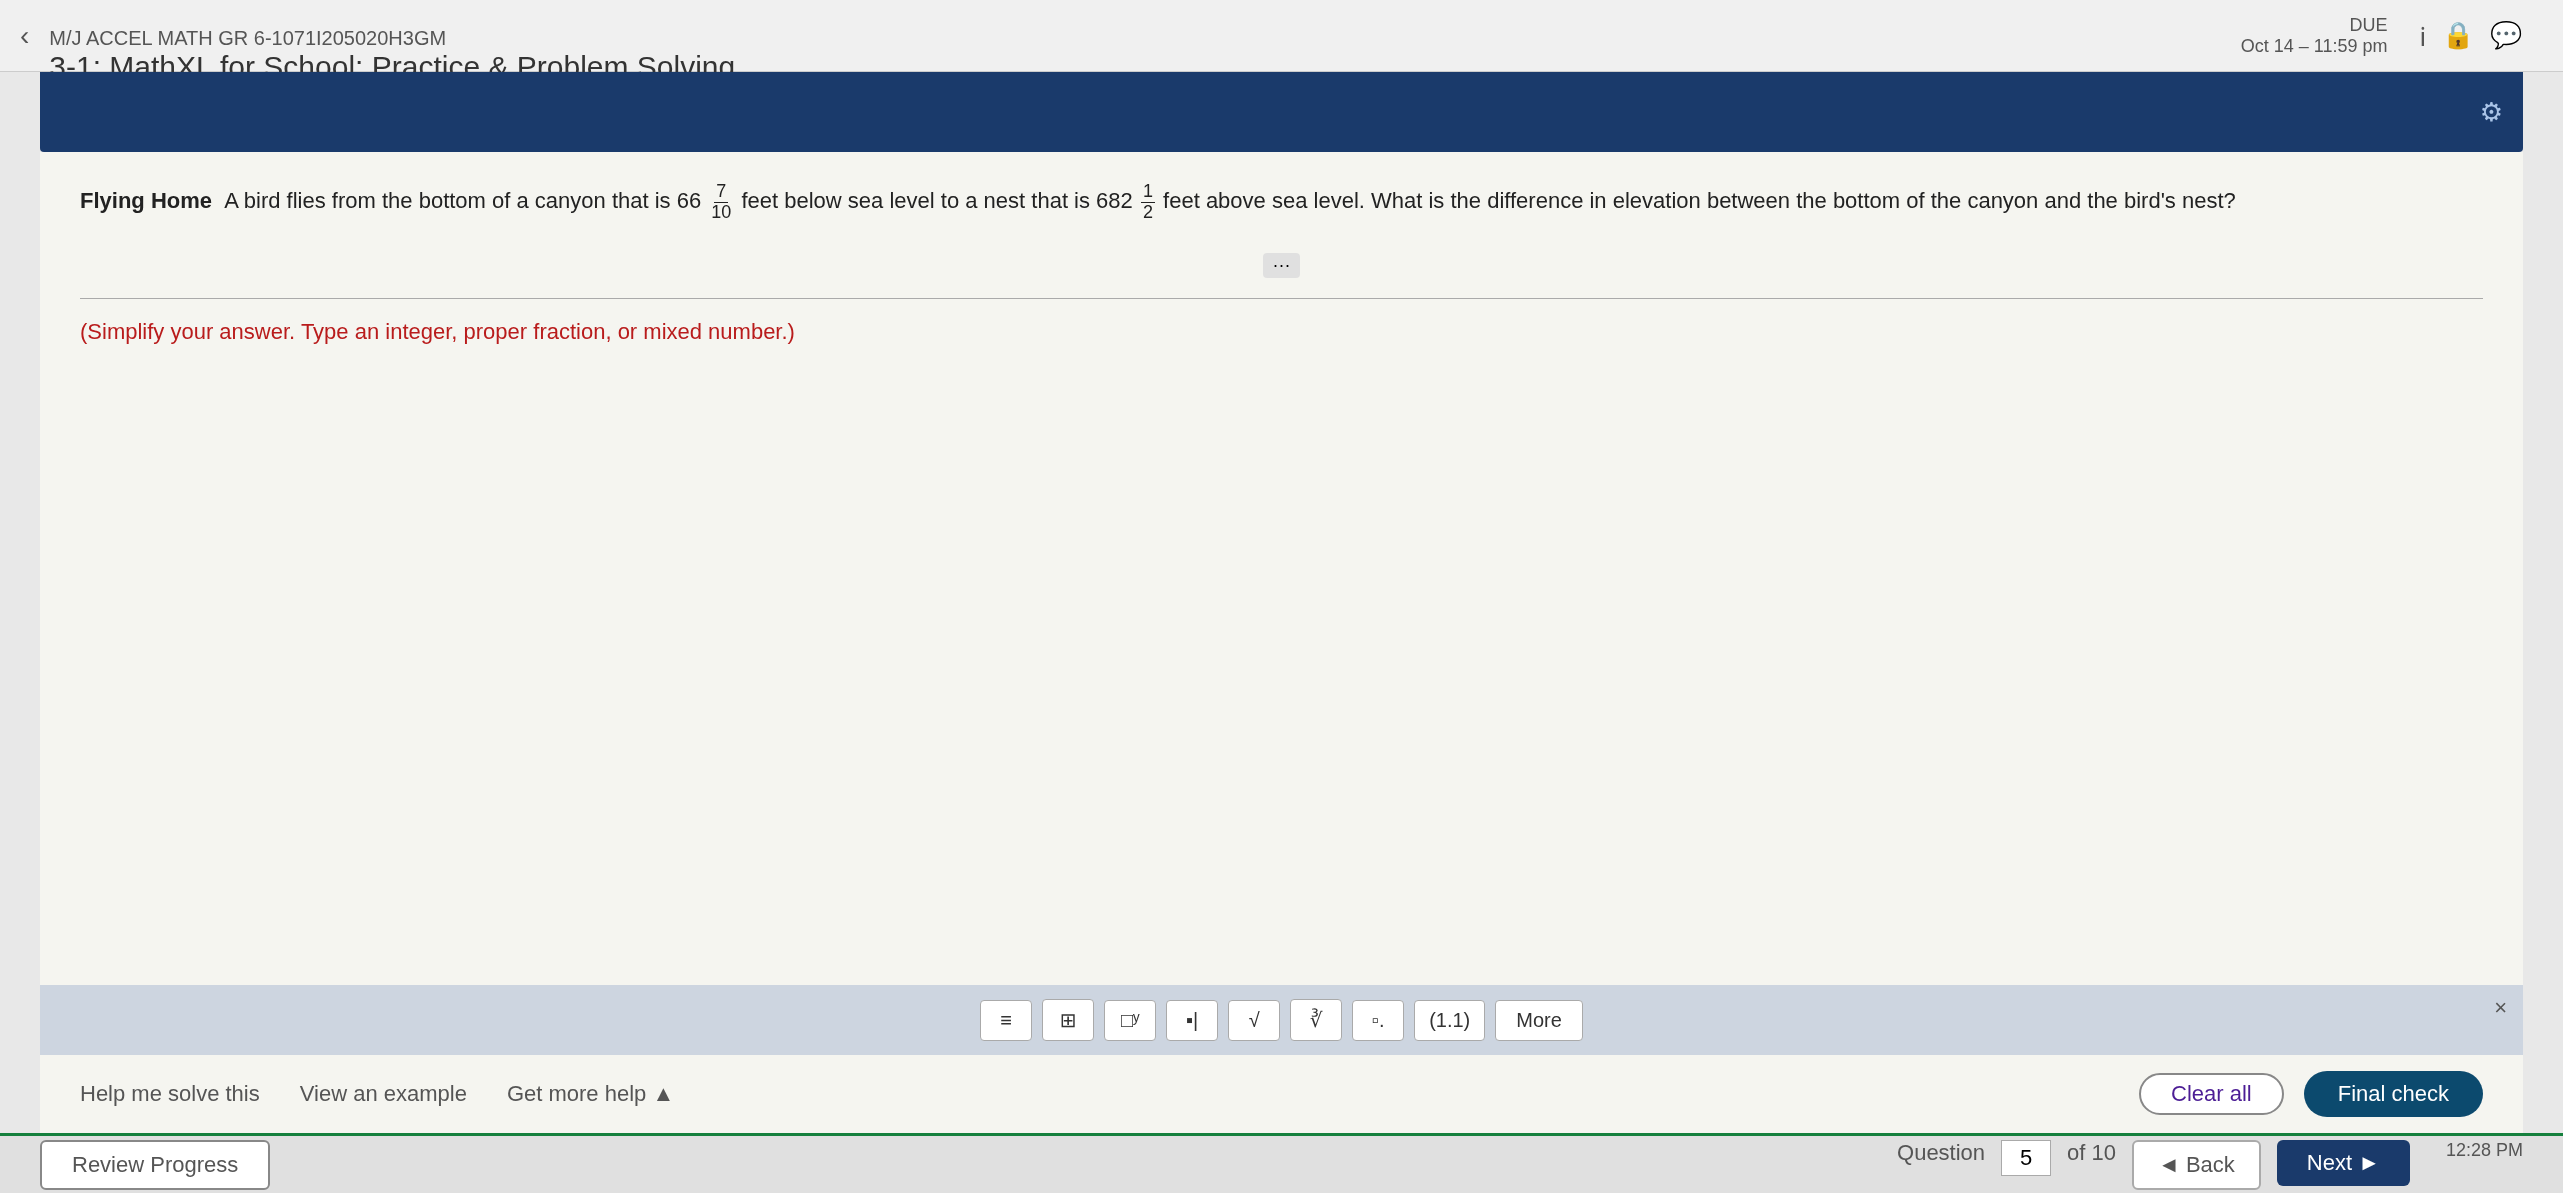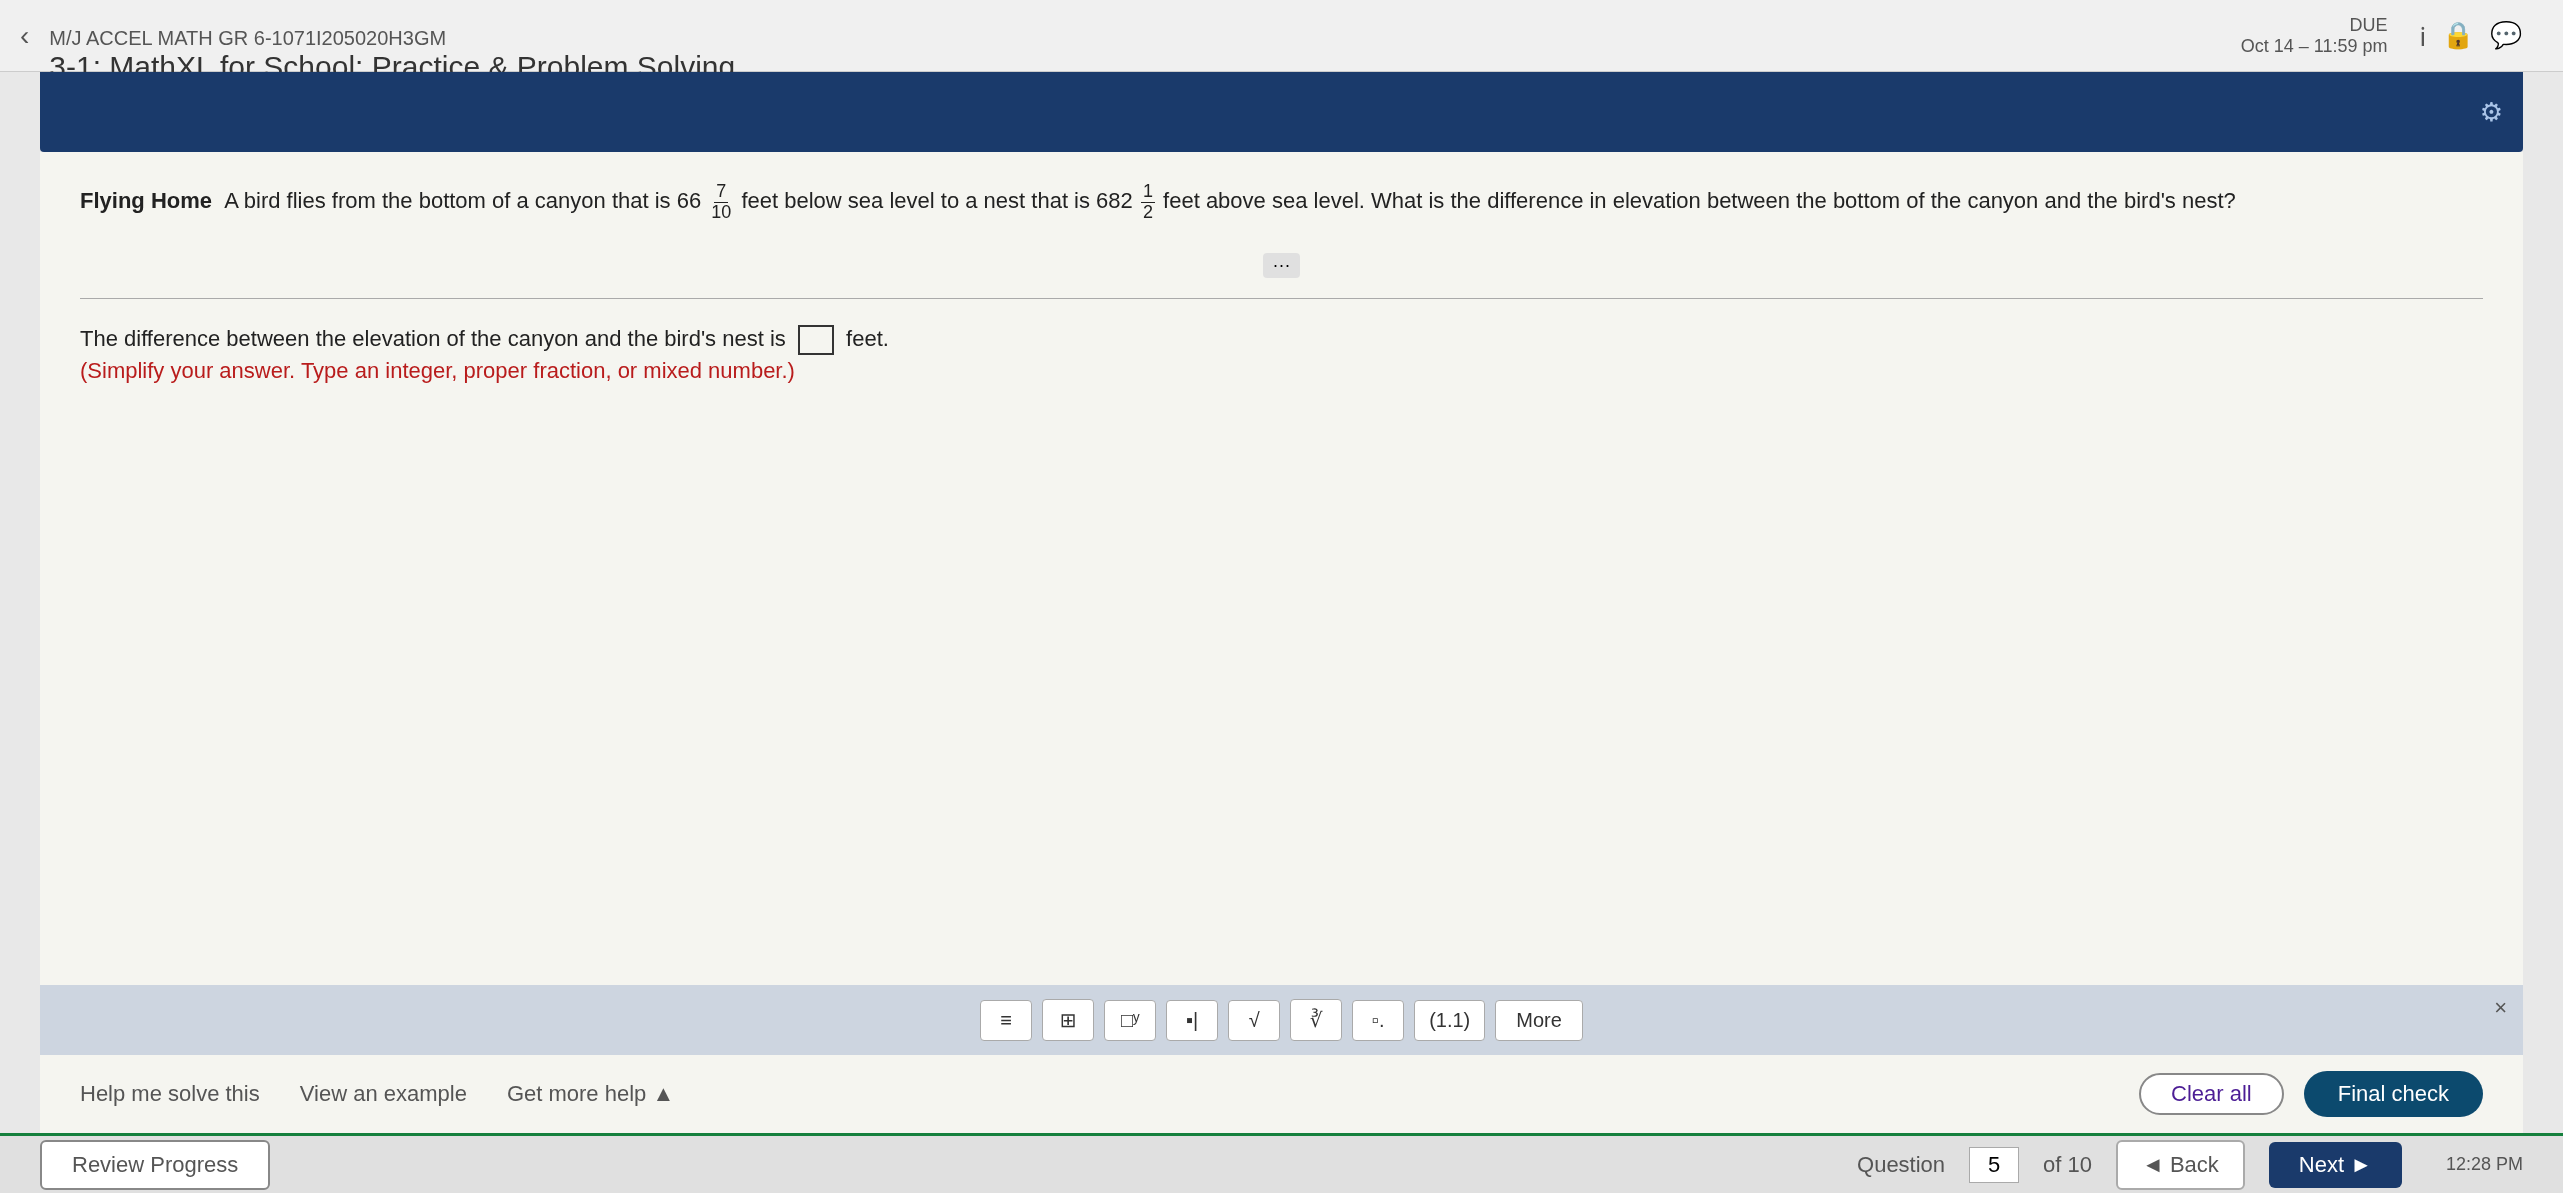--- a/index.html
+++ b/index.html
@@ -260,22 +260,22 @@
       background: white;
       border: 2px solid #888;
       border-radius: 6px;
       padding: 10px 30px;
       font-size: 22px;
       color: #555;
       cursor: pointer;
     }
     .pagination-area {
       display: flex;
-      align-items: center;
-      gap: 24px;
+      align-items: flex-start;
+      gap: 16px;
     }
     .question-label {
       font-size: 22px;
       color: #555;
     }
     .question-number-input {
       border: 1px solid #aaa;
       background: white;
       width: 50px;
       text-align: center;
@@ -359,25 +359,20 @@
       </span>
       <span>feet above sea level. What is the difference in elevation between the bottom of the canyon and the bird's nest?</span>
     </div>
 
     <div style="text-align:center; margin-bottom: 16px;">
       <span class="more-dots">···</span>
     </div>
 
     <hr class="divider-line">
 
-    <div class="answer-text">
-      <span>The difference between the elevation of the canyon and the bird's nest is</span>
-      <span class="answer-input-box"></span>
-      <span>feet.</span>
-    </div>
     <div class="simplify-note">(Simplify your answer. Type an integer, proper fraction, or mixed number.)</div>
   </div>
 
   <div class="math-toolbar">
     <span class="toolbar-close">×</span>
     <button class="math-btn">≡</button>
     <button class="math-btn">⊞</button>
     <button class="math-btn">□ʸ</button>
     <button class="math-btn">▪|</button>
     <button class="math-btn">√</button>

